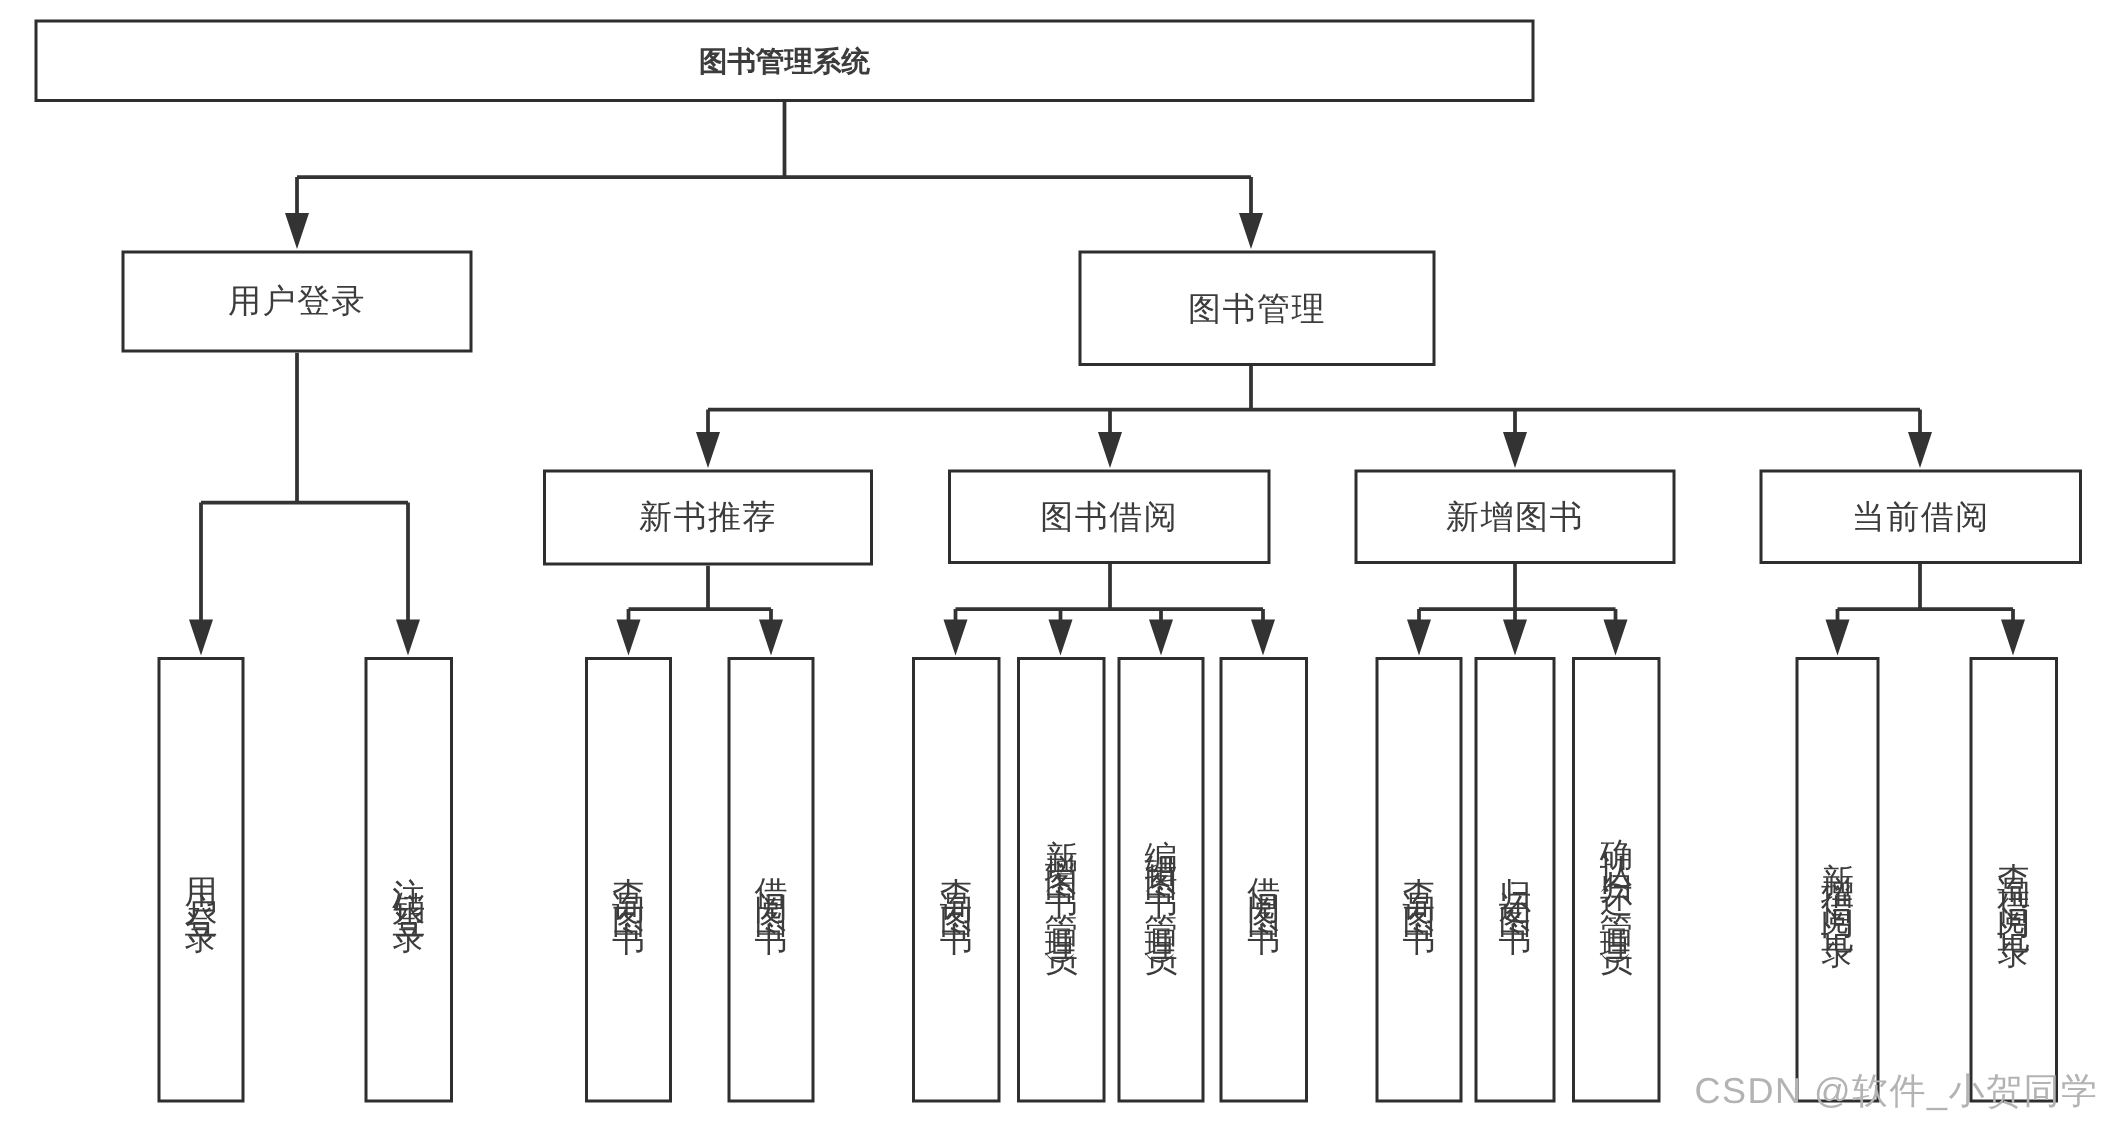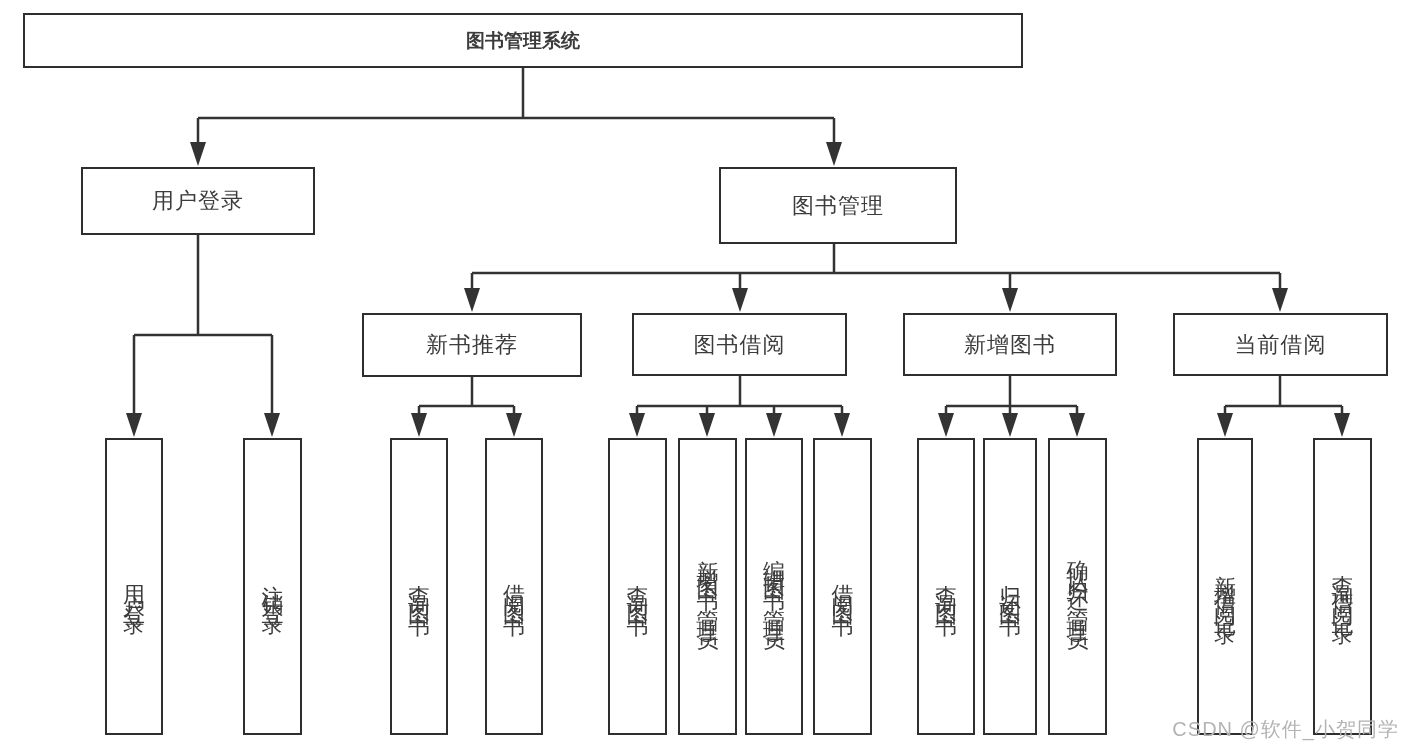--- a/index.html
+++ b/index.html
@@ -45,21 +45,21 @@
     text-orientation: mixed;
     font-size: 22px;
     letter-spacing: 10px;
     line-height: 1;
     white-space: nowrap;
   }
   #watermark {
     position: absolute;
     right: 6px;
     bottom: 4px;
-    font-size: 20px;
+    font-size: 24px;
     color: #b3b3b3;
     letter-spacing: 1px;
     z-index: 2;
     white-space: nowrap;
   }
 </style>
 </head>
 <body>
 
 <div id="stage">

